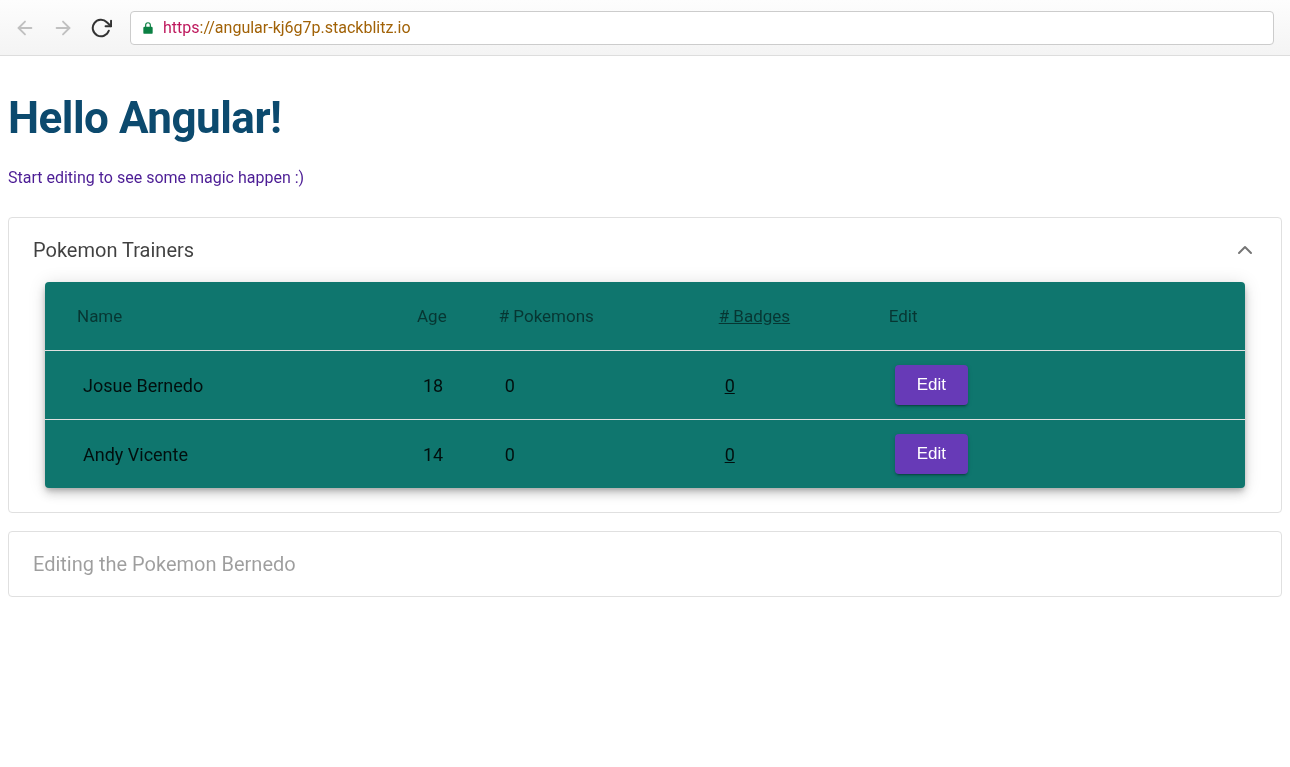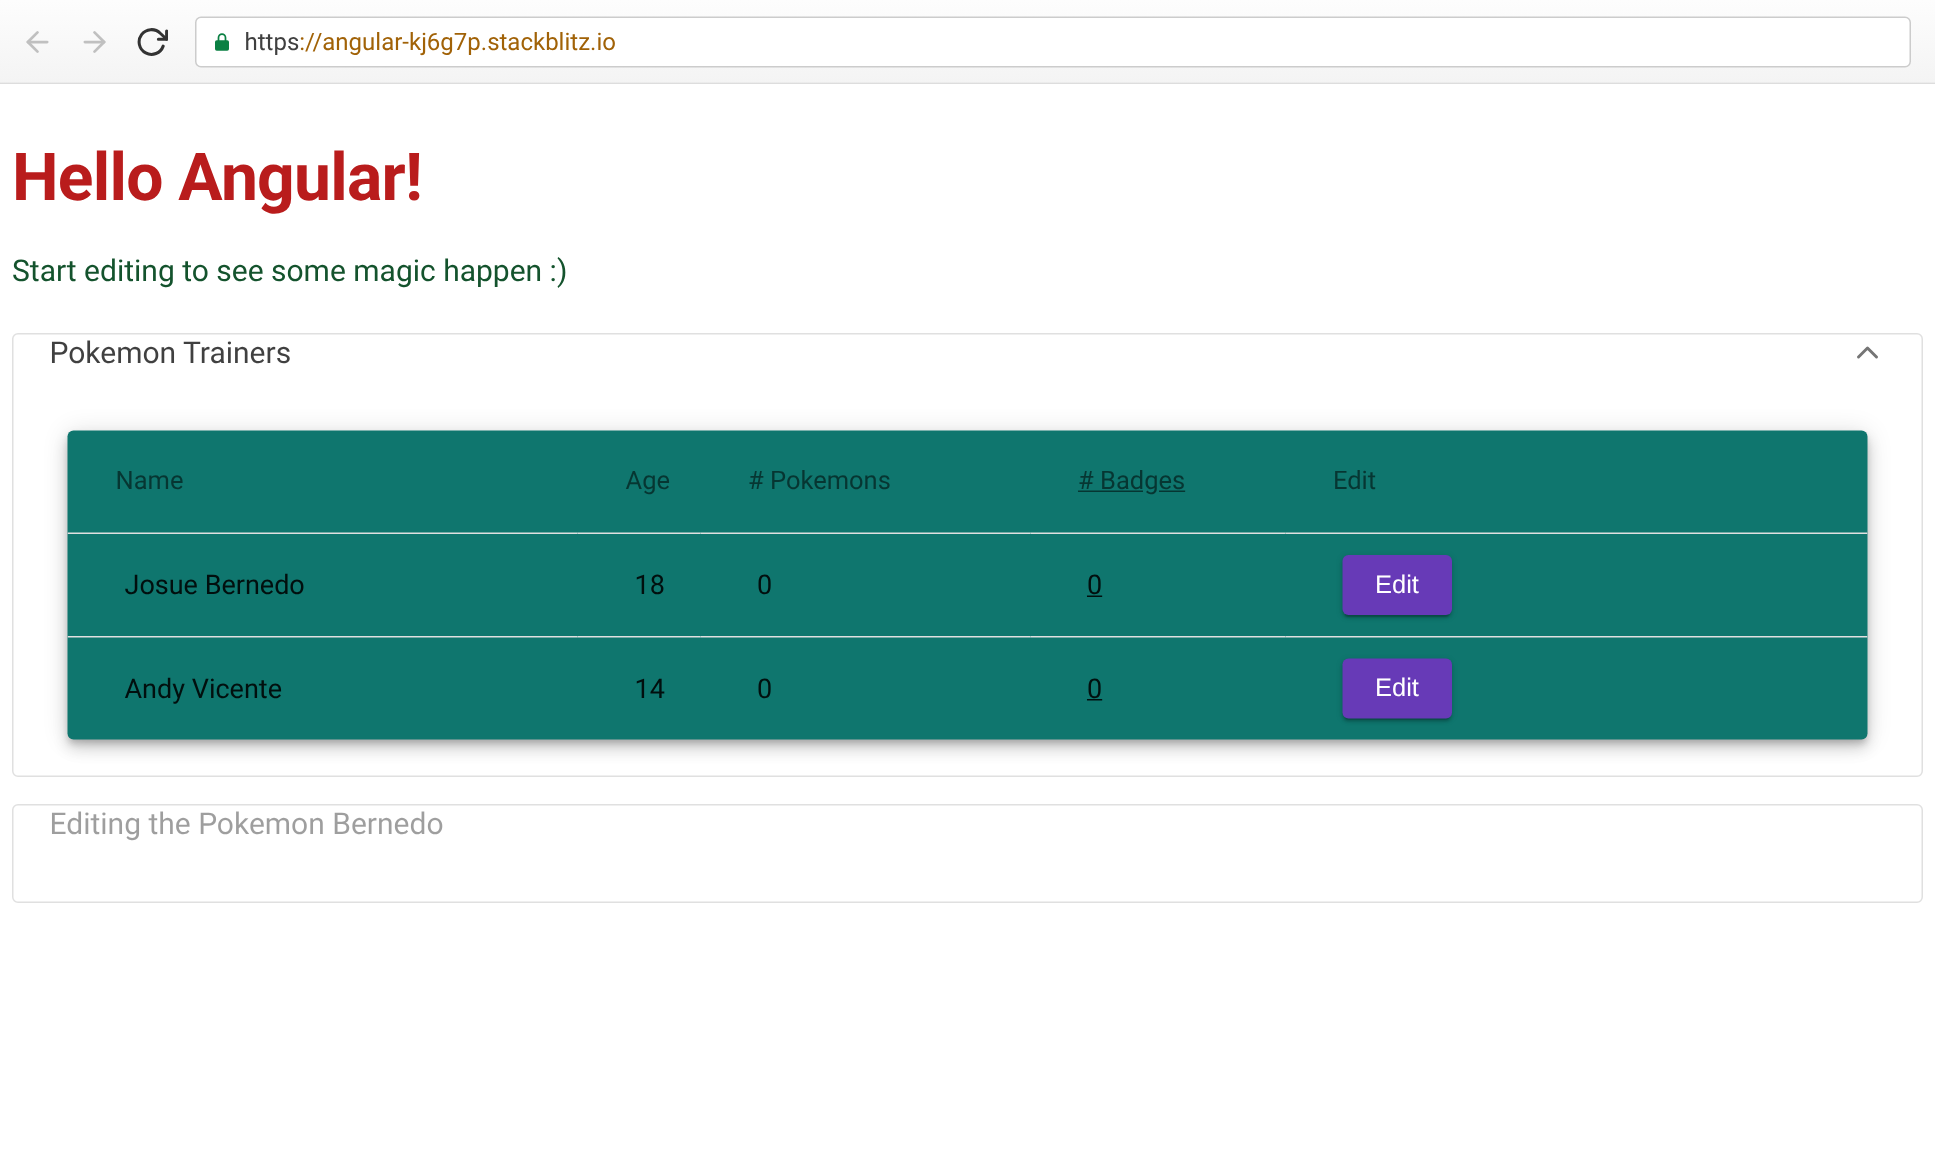--- a/index.html
+++ b/index.html
@@ -38,51 +38,51 @@
       border: 1px solid #ccc;
       border-radius: 4px;
       background: #fff;
       display: flex;
       align-items: center;
       padding: 0 10px;
       gap: 8px;
       font-size: 16px;
     }
     .lock { color: #0b8043; font-size: 14px; }
-    .url-scheme { color: #404040; }
+    .url-scheme { color: #be185d; }
     .url-rest { color: #a16207; }
 
     
     .page {
       padding: 8px 8px 20px 8px;
     }
     h1.page-title {
       font-size: 44px;
       font-weight: 700;
-      color: #b91c1c;
+      color: #0c4a6e;
       margin: 28px 0 24px 0;
       letter-spacing: -0.5px;
     }
     .subtitle {
-      font-size: 20px;
-      color: #14532d;
+      font-size: 16px;
+      color: #4c1d95;
       margin-bottom: 30px;
     }
 
     
     .panel {
       border: 1px solid #e0e0e0;
       border-radius: 4px;
       background: #fff;
       margin-bottom: 18px;
     }
     .panel.collapsed .panel-header-title { color: rgba(0,0,0,0.38); }
     .panel-header {
       display: flex;
-      align-items: flex-start;
+      align-items: center;
       justify-content: space-between;
       padding: 0 24px;
       height: 64px;
       cursor: pointer;
     }
     .panel-header-title {
       font-size: 20px;
       color: rgba(0,0,0,0.75);
     }
     .chevron {

